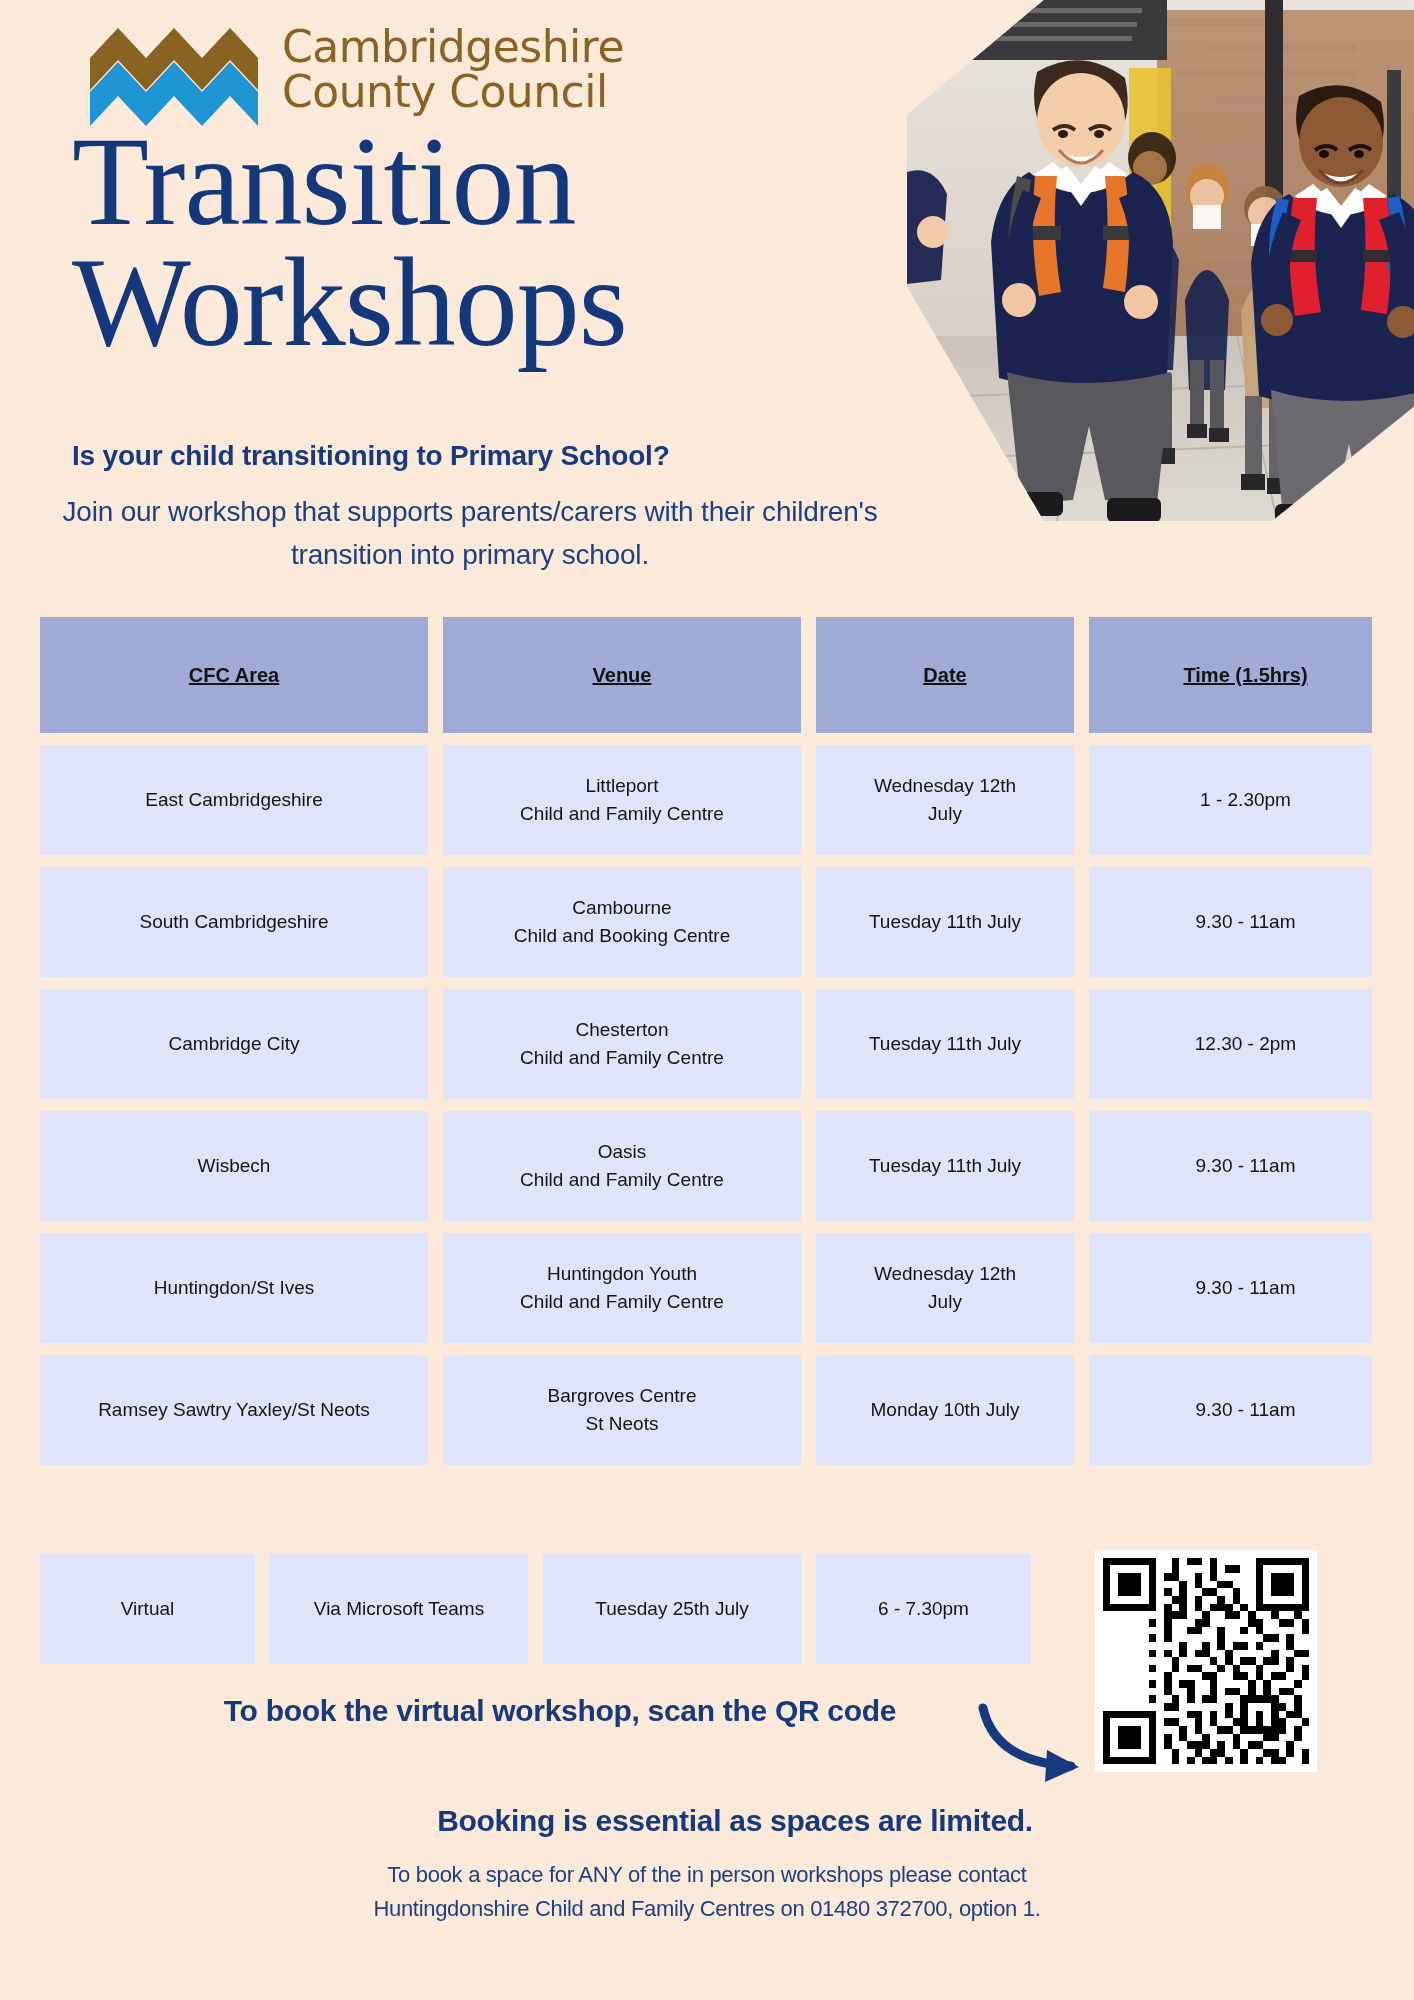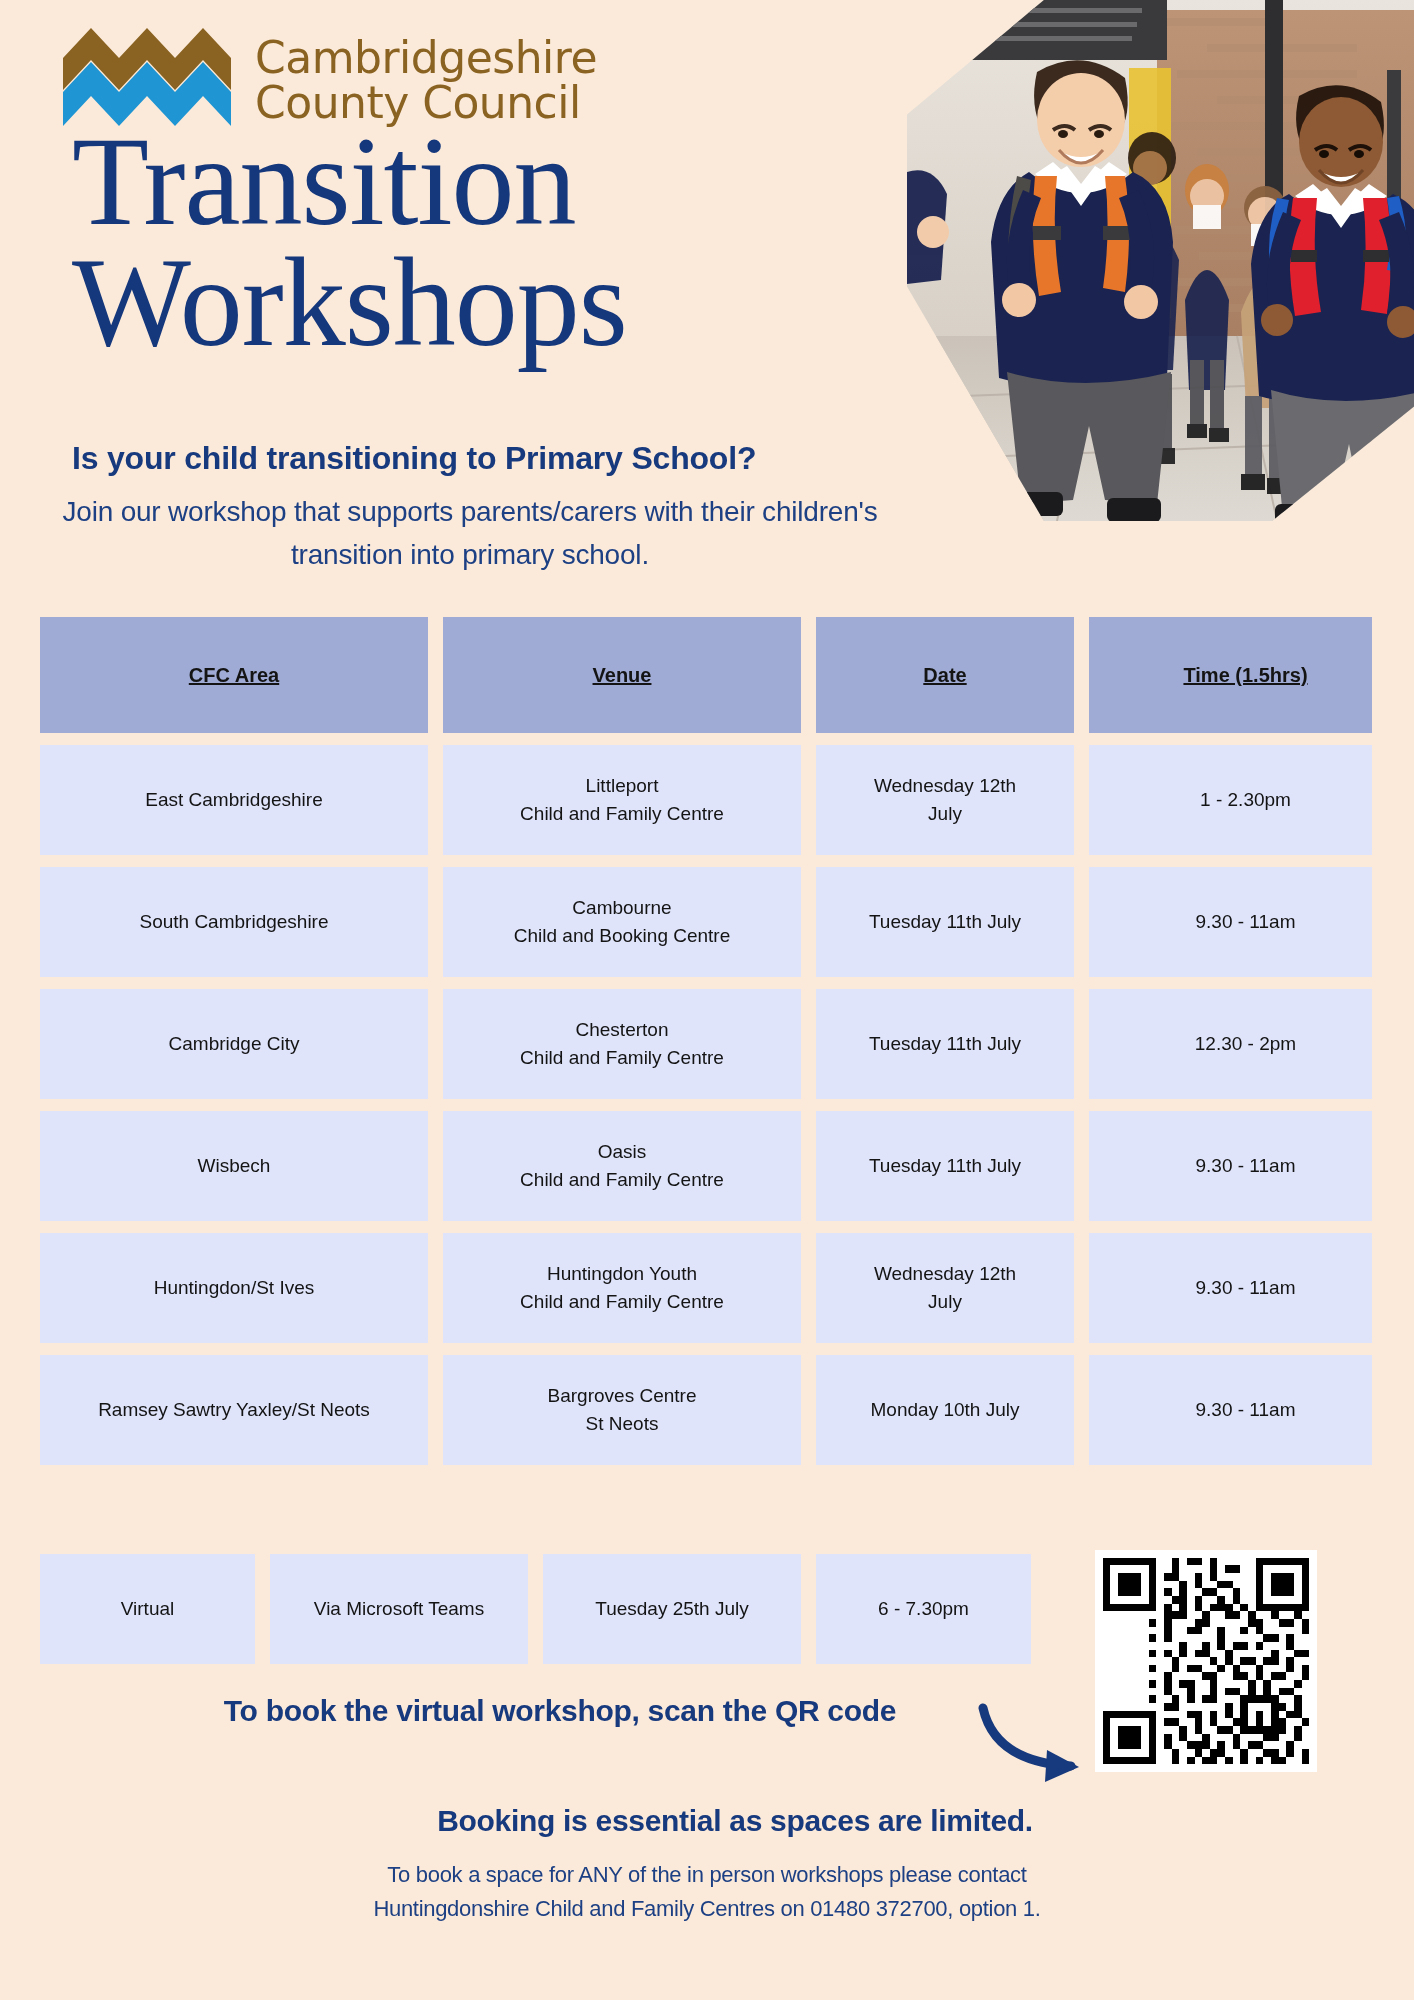--- a/index.html
+++ b/index.html
@@ -26,24 +26,24 @@
     height: 521px;
     overflow: hidden;
     -webkit-clip-path: polygon(27% 0%, 100% 0%, 100% 78%, 72% 100%, 27% 100%, 0% 55%, 0% 22%);
     clip-path: polygon(27% 0%, 100% 0%, 100% 78%, 72% 100%, 27% 100%, 0% 55%, 0% 22%);
   }
   .photo-svg { display:block; width: 100%; height: 100%; }
 
   
   .logo {
     position: absolute;
-    left: 63px;
+    left: 90px;
     top: 14px;
     display: flex;
-    align-items: flex-end;
+    align-items: center;
     gap: 22px;
   }
   .logo-mark { width: 170px; height: 112px; display:block; }
   .logo-text {
     color: #8a6221;
     font-family: "DejaVu Sans", sans-serif;
     font-size: 44px;
     line-height: 1.02;
     font-weight: 400;
     letter-spacing: -0.5px;
@@ -63,21 +63,21 @@
     letter-spacing: -1px;
     white-space: pre-line;
   }
 
   .sub-q {
     position: absolute;
     left: 72px;
     top: 440px;
     width: 800px;
     color: #17397d;
-    font-size: 32px;
+    font-size: 28px;
     font-weight: bold;
     letter-spacing: -0.2px;
   }
   .sub-p {
     position: absolute;
     left: 36px;
     top: 490px;
     width: 868px;
     text-align: center;
     color: #1d4084;

